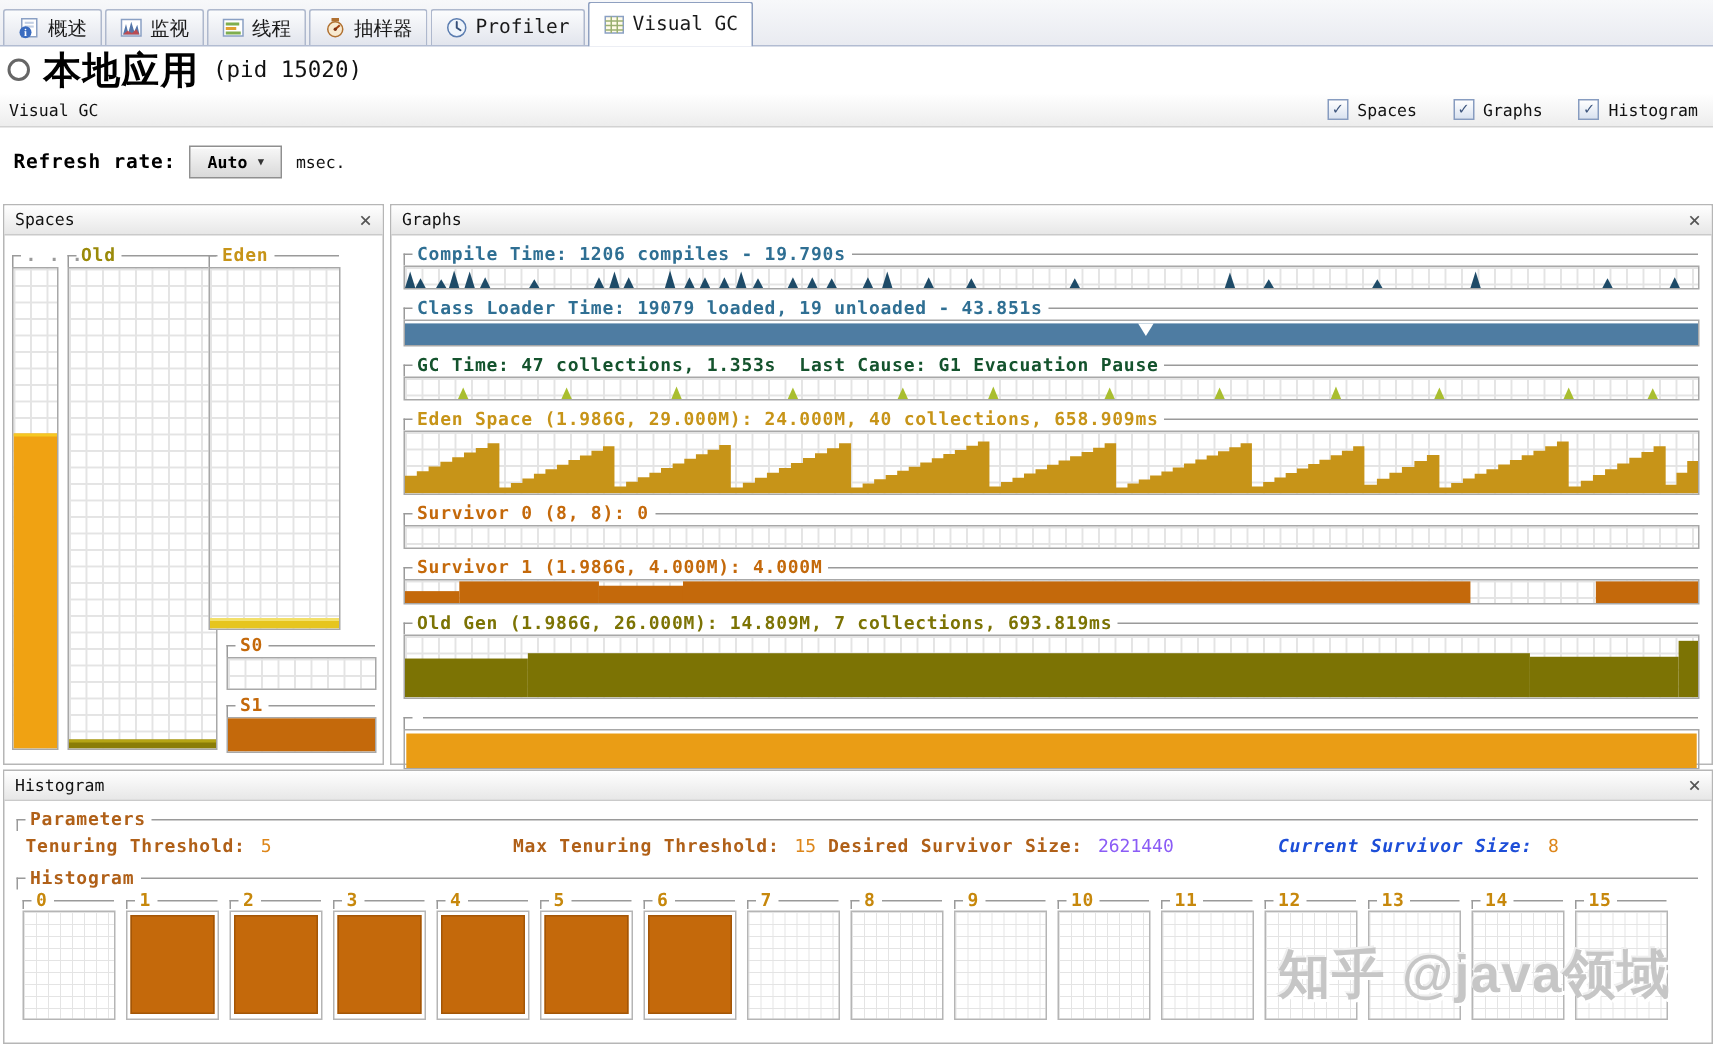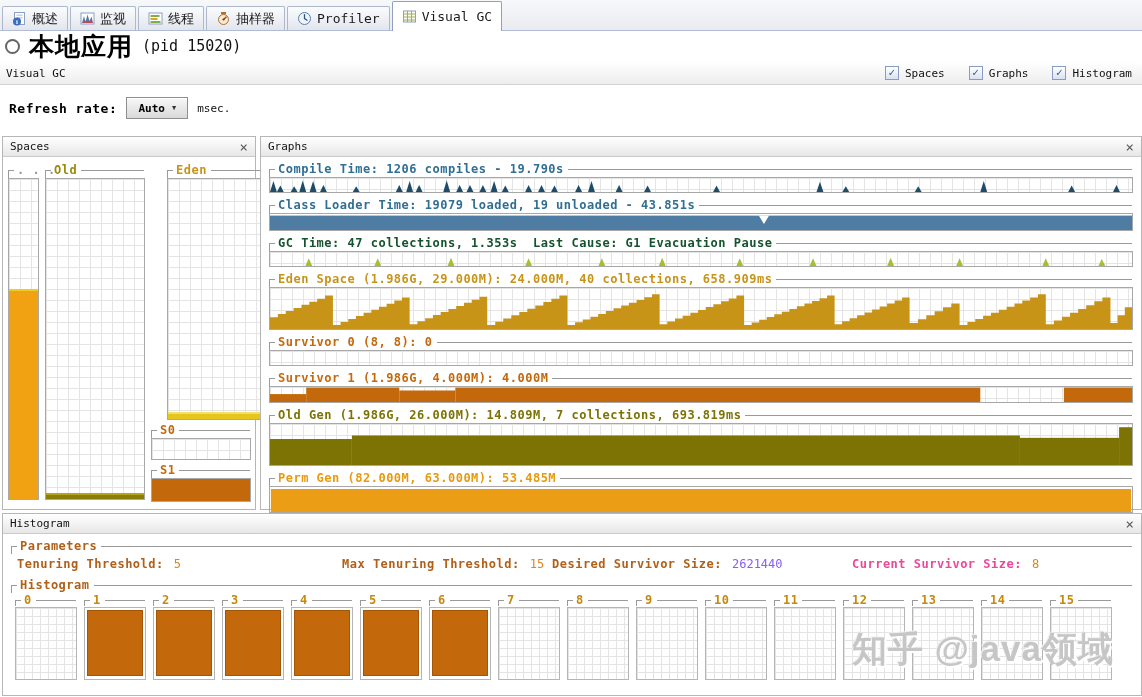--- a/index.html
+++ b/index.html
@@ -198,21 +198,21 @@
         <div class="group-header">
             <span class="corner"></span>
           <span class="group-label" style="color:#9a8a0a">Old</span>
           <span class="group-line"></span>
           </div>
         <div class="space-box grid" style="height:320px;">
           <div class="space-fill" style="height: 1.2%; background: rgb(138, 125, 8); border-top: 2px solid rgb(181, 165, 22);"></div>
         </div>
       </div>
 
-      <div class="space-col" style="left:164px;top:6px;width:100px;">
+      <div class="space-col" style="left:136px;top:6px;width:88px;">
         <div class="group-header">
             <span class="corner"></span>
           <span class="group-label" style="color:#C79418">Eden</span>
           <span class="group-line"></span>
           </div>
         <div class="space-box grid" style="height:240px;">
           <div class="space-fill" style="height: 2.2%; background: rgb(230, 197, 30); border-top: 2px solid rgb(243, 224, 106);"></div>
         </div>
       </div>
 
@@ -373,21 +373,20 @@
               <rect x="0" y="36.64" width="95" height="63.36" fill="#7C7304"></rect>
               <rect x="95" y="28" width="775" height="72" fill="#7C7304"></rect>
               <rect x="870" y="33.760000000000005" width="114.99999999999999" height="66.24" fill="#7C7304"></rect>
               <rect x="985" y="7.840000000000003" width="15.000000000000014" height="92.16" fill="#7C7304"></rect>
             </svg>
           </div>
         </div>
         <div class="graph-row">
           <div class="group-header">
             <span class="corner"></span>
-            <span class="group-label" style="color: rgb(232, 153, 15);">Perm Gen (82.000M, 63.000M): 53.485M</span>
             <span class="group-line"></span>
           </div>
           <div class="strip" style="height: 25px;">
             <svg viewBox="0 0 1000 100" preserveAspectRatio="none">
               <rect x="1" y="8" width="998" height="92" fill="#EA9D15"></rect>
             </svg>
           </div>
         </div>
       </div>
   </div>
@@ -412,21 +411,21 @@
             </div>
             <div class="param-item">
               <span class="param-label" style="color: rgb(176, 96, 24);">Max Tenuring Threshold:</span>
               <span class="param-value" style="color: rgb(221, 134, 26);">15</span>
             </div>
             <div class="param-item">
               <span class="param-label" style="color: rgb(176, 96, 24);">Desired Survivor Size:</span>
               <span class="param-value" style="color: #8b5cf6;">2621440</span>
             </div>
             <div class="param-item">
-              <span class="param-label" style="color: #ec4899;">Current Survivor Size:</span>
+              <span class="param-label" style="color: #1d4ed8; font-style: italic;">Current Survivor Size:</span>
               <span class="param-value" style="color: rgb(221, 134, 26);">8</span>
             </div>
           </div>
       </div>
 
       <div style="margin-top:5px;">
         <div class="group-header">
             <span class="corner"></span>
           <span class="group-label" style="color:#B06018">Histogram</span>
           <span class="group-line"></span>

